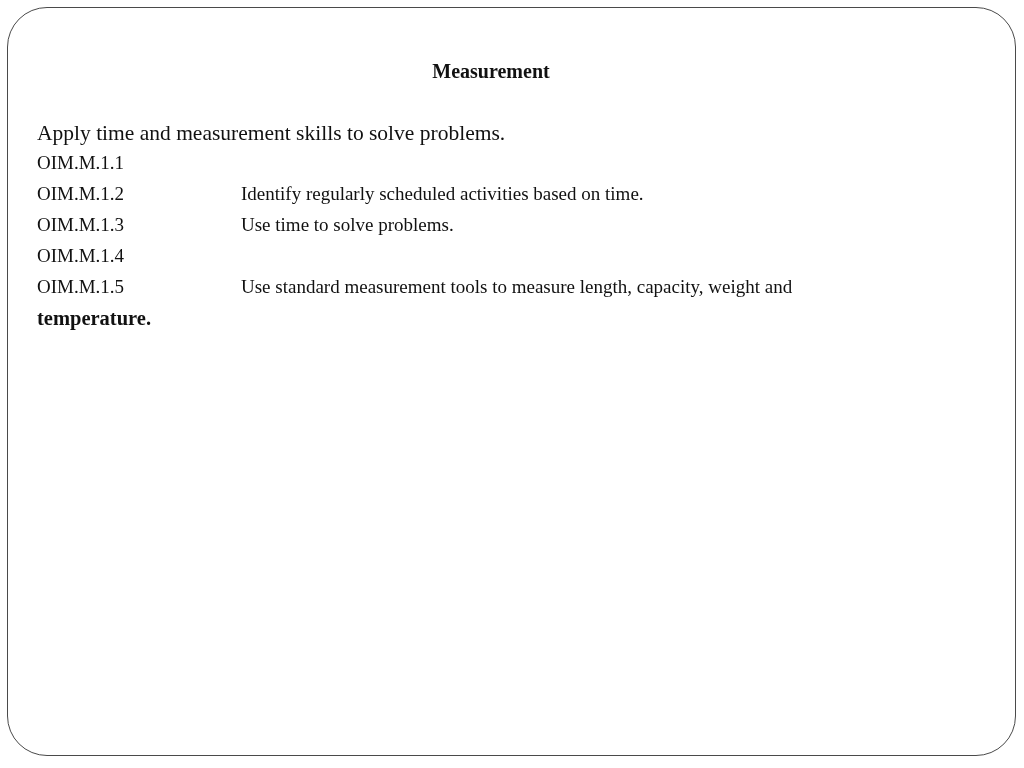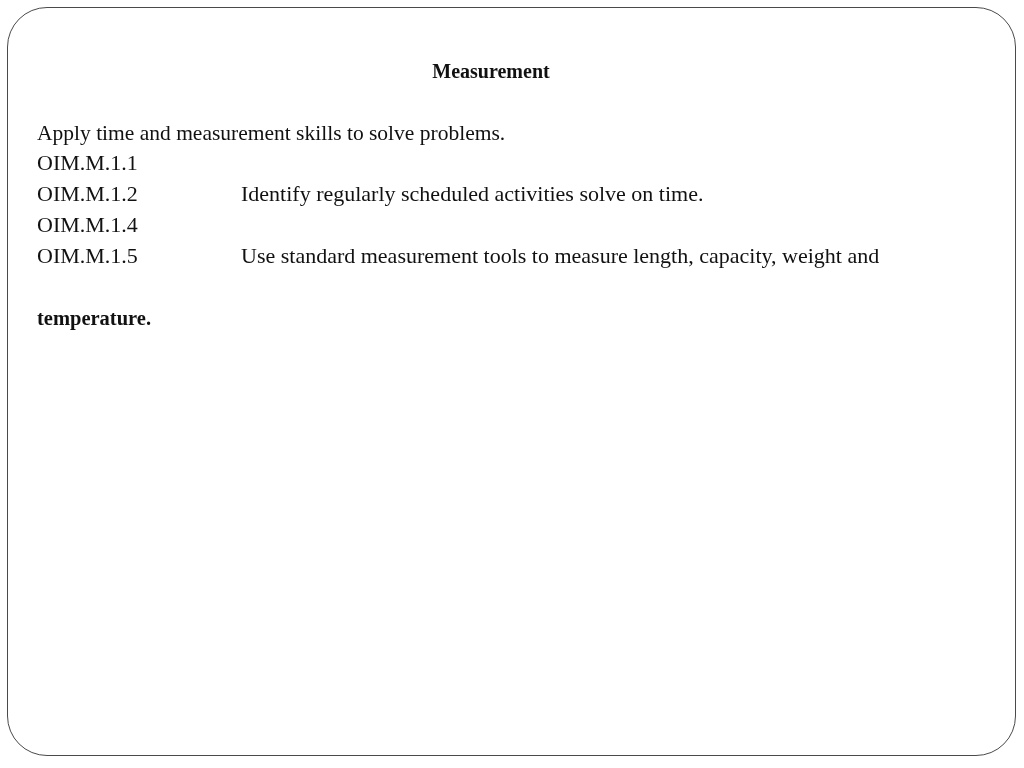--- a/index.html
+++ b/index.html
@@ -51,21 +51,21 @@
     }
     .rows {
       position: absolute;
       left: 37px;
       top: 149px;
       width: 900px;
     }
     .row {
       position: relative;
       height: 31px;
-      font-size: 22px;
+      font-size: 19px;
       line-height: 28px;
       white-space: nowrap;
     }
     .code {
       position: absolute;
       left: 0;
       top: 0;
     }
     .desc {
       position: absolute;
@@ -90,21 +90,25 @@
   <div class="title">Measurement</div>
 
   <div class="heading">Apply time and measurement skills to solve problems.</div>
 
   <div class="rows">
     <div class="row">
       <span class="code">OIM.M.1.1</span>
     </div>
     <div class="row">
       <span class="code">OIM.M.1.2</span>
-      <span class="desc">Identify regularly scheduled activities solve on time.</span>
+      <span class="desc">Identify regularly scheduled activities based on time.</span>
+    </div>
+    <div class="row">
+      <span class="code">OIM.M.1.3</span>
+      <span class="desc">Use time to solve problems.</span>
     </div>
     <div class="row">
       <span class="code">OIM.M.1.4</span>
     </div>
     <div class="row">
       <span class="code">OIM.M.1.5</span>
       <span class="desc">Use standard measurement tools to measure length, capacity, weight and</span>
     </div>
   </div>
 

